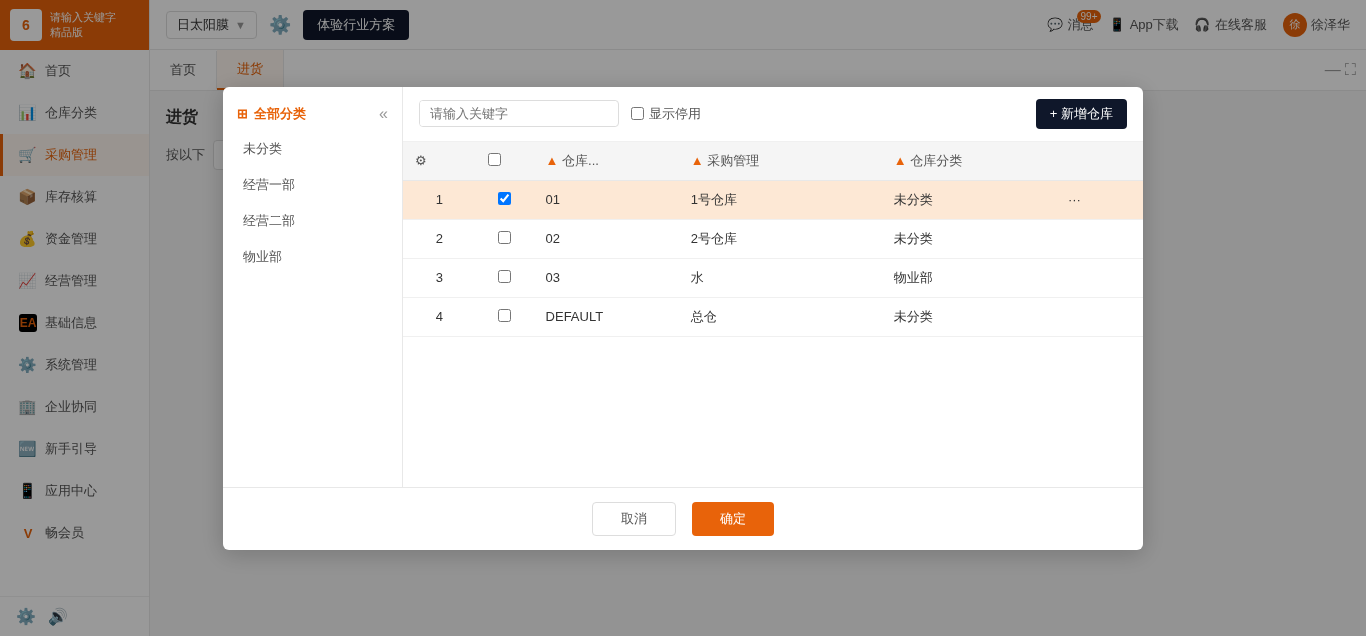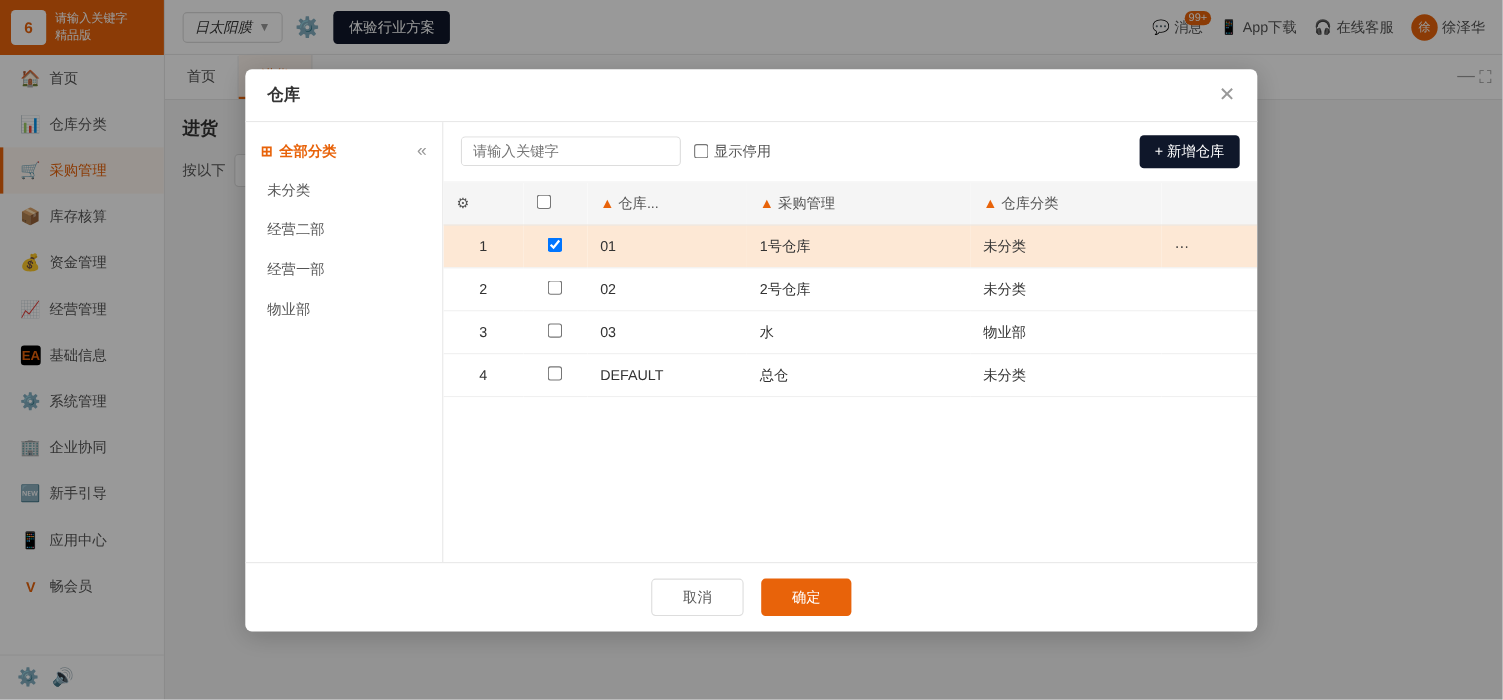--- a/index.html
+++ b/index.html
@@ -84,21 +84,20 @@
     .topnav-store {
       display: flex;
       align-items: center;
       gap: 6px;
       font-size: 13px;
       color: #333;
       cursor: pointer;
       border: 1px solid #ddd;
       border-radius: 4px;
       padding: 4px 10px;
-      font-style: italic;
     }
     .topnav-btn-experience {
       background: #0f172a;
       color: #fff;
       border: none;
       border-radius: 4px;
       padding: 6px 14px;
       cursor: pointer;
       font-size: 13px;
     }
@@ -553,38 +552,34 @@
       <button class="toolbar-btn">🔄 <span>刷新</span></button>
       <button class="toolbar-btn primary">查询</button>
       <button class="toolbar-btn">设置</button>
     </div>
   </div>
 </div>
 
 <div class="overlay">
   <div class="modal">
 
-    <div class="modal-header">
-      <span class="modal-title">仓库</span>
-      <span class="modal-close">✕</span>
-    </div>
 
     <div class="modal-body">
 
       <div class="modal-sidebar">
         <div class="modal-sidebar-header">
           <div class="modal-sidebar-title">
             <span style="color:#e8630a;">⊞</span>
             <span>全部分类</span>
           </div>
           <span class="modal-sidebar-collapse">«</span>
         </div>
         <div class="modal-cat-item">未分类</div>
+        <div class="modal-cat-item">经营一部</div>
         <div class="modal-cat-item">经营二部</div>
-        <div class="modal-cat-item">经营一部</div>
         <div class="modal-cat-item">物业部</div>
       </div>
 
       <div class="modal-main">
 
         <div class="modal-toolbar">
           <div class="modal-search">
             <input type="text" placeholder="请输入关键字" style="">
             <button class="modal-search-btn">🔍</button>
           </div>

